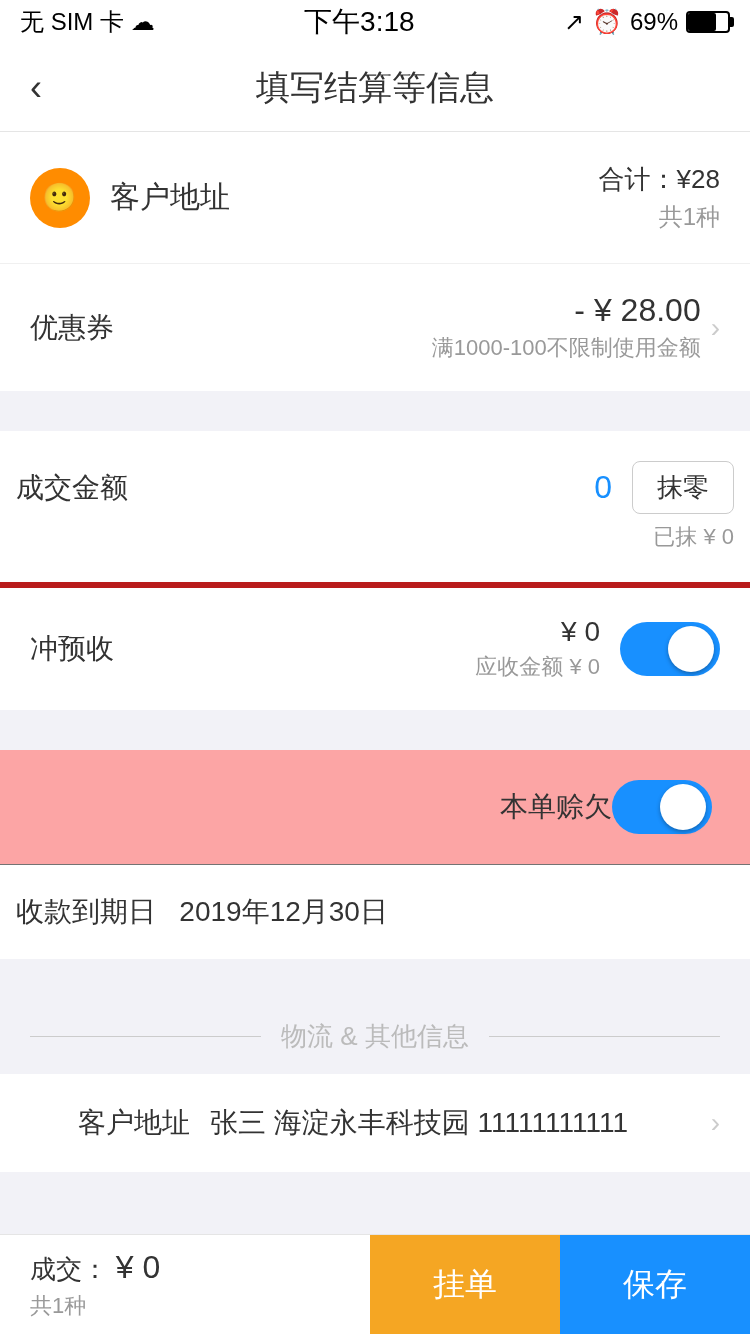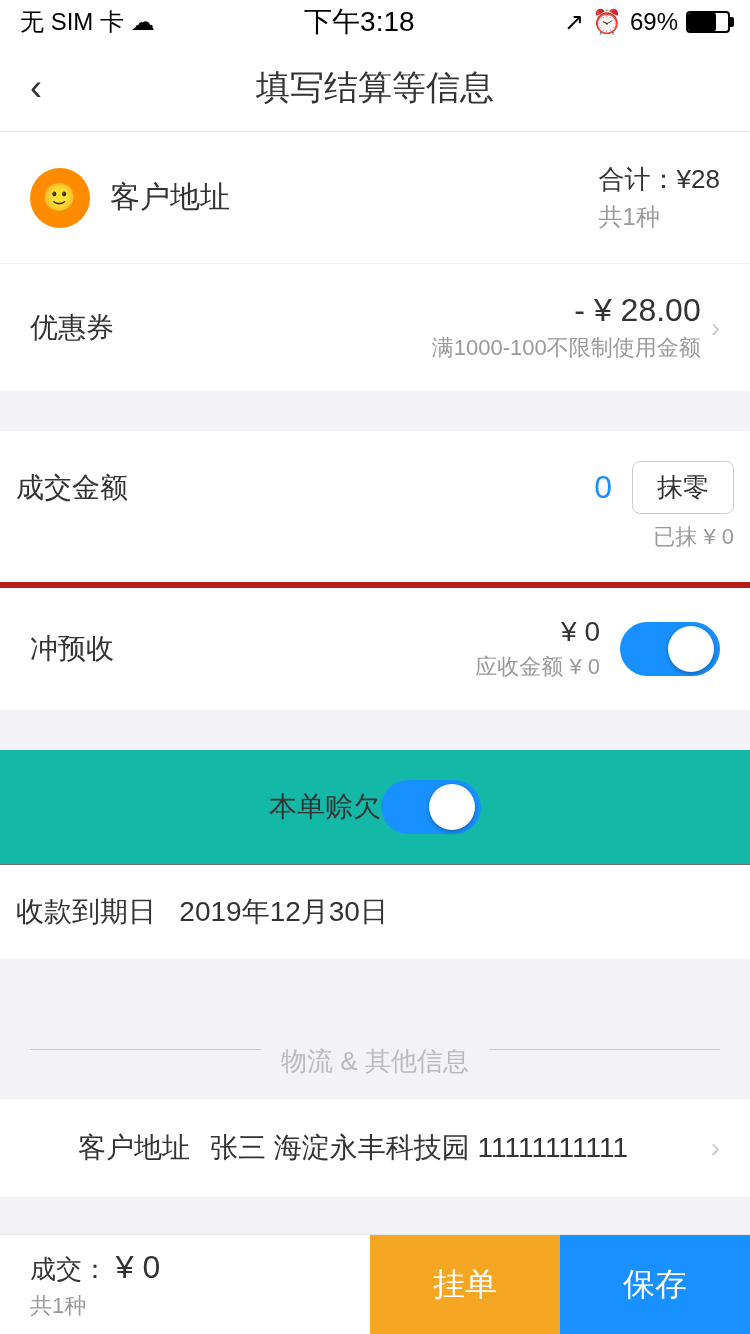--- a/index.html
+++ b/index.html
@@ -89,21 +89,21 @@
     }
     .customer-left { display: flex; align-items: center; gap: 20px; }
     .avatar {
       width: 60px; height: 60px;
       border-radius: 50%;
       background: #ff8c00;
       display: flex; align-items: center; justify-content: center;
       color: #fff; font-size: 28px;
     }
     .customer-name { font-size: 30px; color: #333; }
-    .customer-right { }
+    .customer-right { text-align: right; }
     .total-label { font-size: 26px; color: #333; }
     .total-count { font-size: 24px; color: #999; margin-top: 4px; }
     
     .coupon-row {
       background: #fff;
       padding: 28px 30px;
       display: flex;
       align-items: center;
       justify-content: space-between;
       border-top: 1px solid #f0f0f0;
@@ -166,46 +166,46 @@
     .toggle-knob {
       width: 46px; height: 46px;
       background: #fff;
       border-radius: 50%;
       position: absolute;
       top: 4px; right: 6px;
       box-shadow: 0 2px 4px rgba(0,0,0,0.3);
     }
     
     .debt-section {
-      background: #14b8a6;
+      background: #fca5a5;
       padding: 30px 38px;
       display: flex;
       align-items: center;
-      justify-content: center;
+      justify-content: flex-end;
     }
     .debt-label { font-size: 28px; color: #333; }
     
     .due-date-row {
       background: #fff;
       padding: 28px 16px;
       border-top: 1px solid #737373;
     }
     .due-date-text { font-size: 28px; color: #333; }
     .logistics-divider-inner {
       display: flex;
       align-items: center;
       justify-content: center;
       gap: 20px;
     }
     .logistics-line {
       flex: 1;
       height: 1px;
       background: #ccc;
     }
-    .logistics-text { font-size: 26px; color: #bbb; margin-top: 25px; }
+    .logistics-text { font-size: 26px; color: #bbb; }
     
     .address-row {
       background: #fff;
       padding: 30px 30px;
       display: flex;
       align-items: center;
       justify-content: space-between;
     }
     .address-label { font-size: 28px; color: #333; flex-shrink: 0; margin-right: 20px; margin-left: 48px; }
     .address-value { font-size: 28px; color: #333; flex: 1; }

